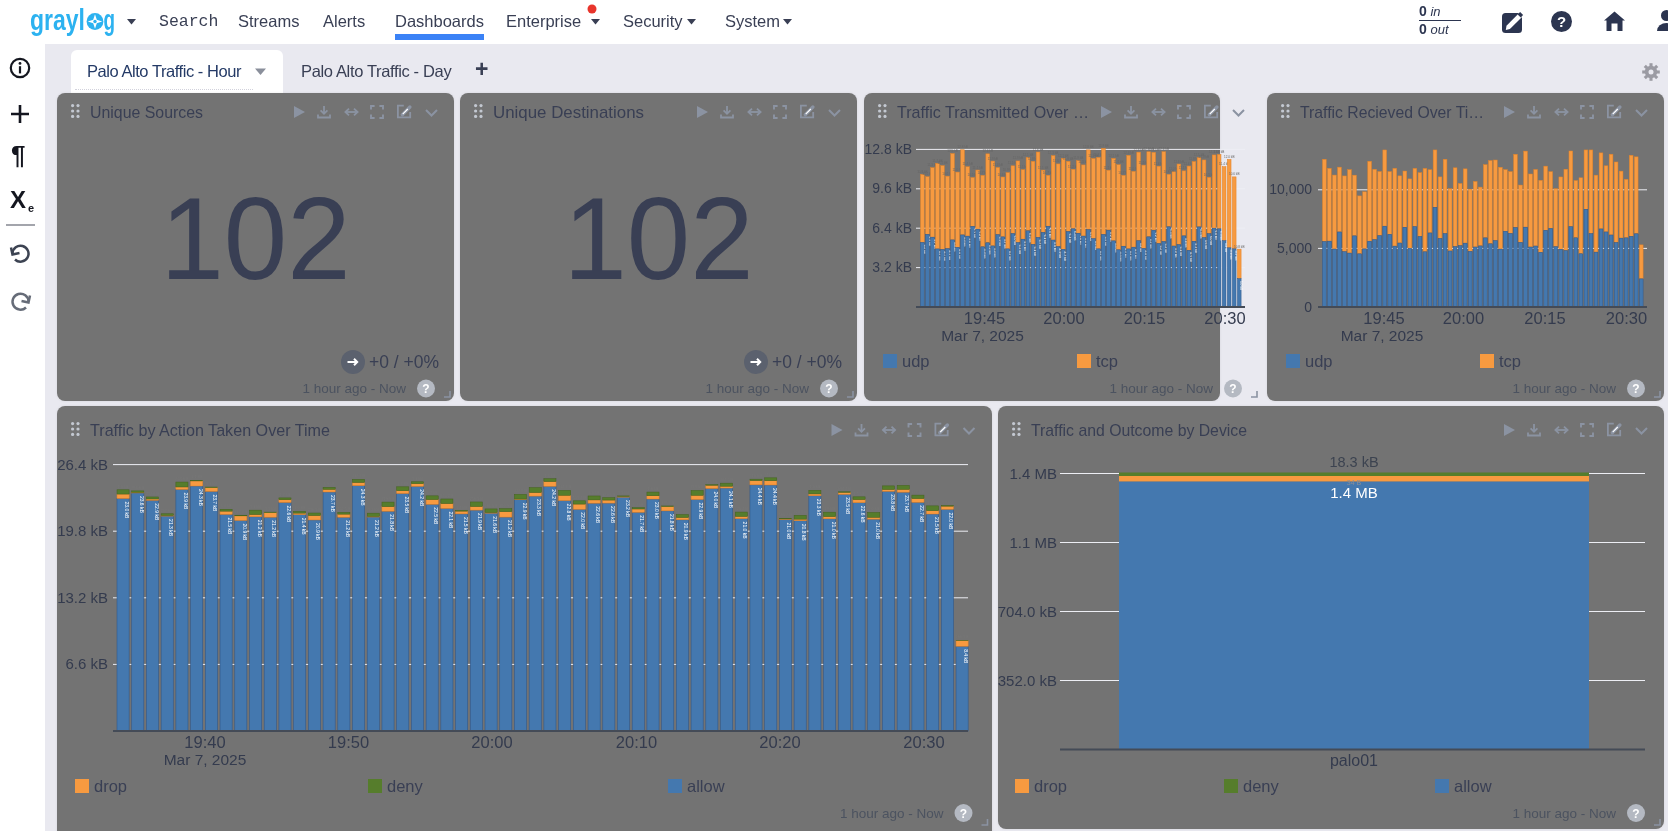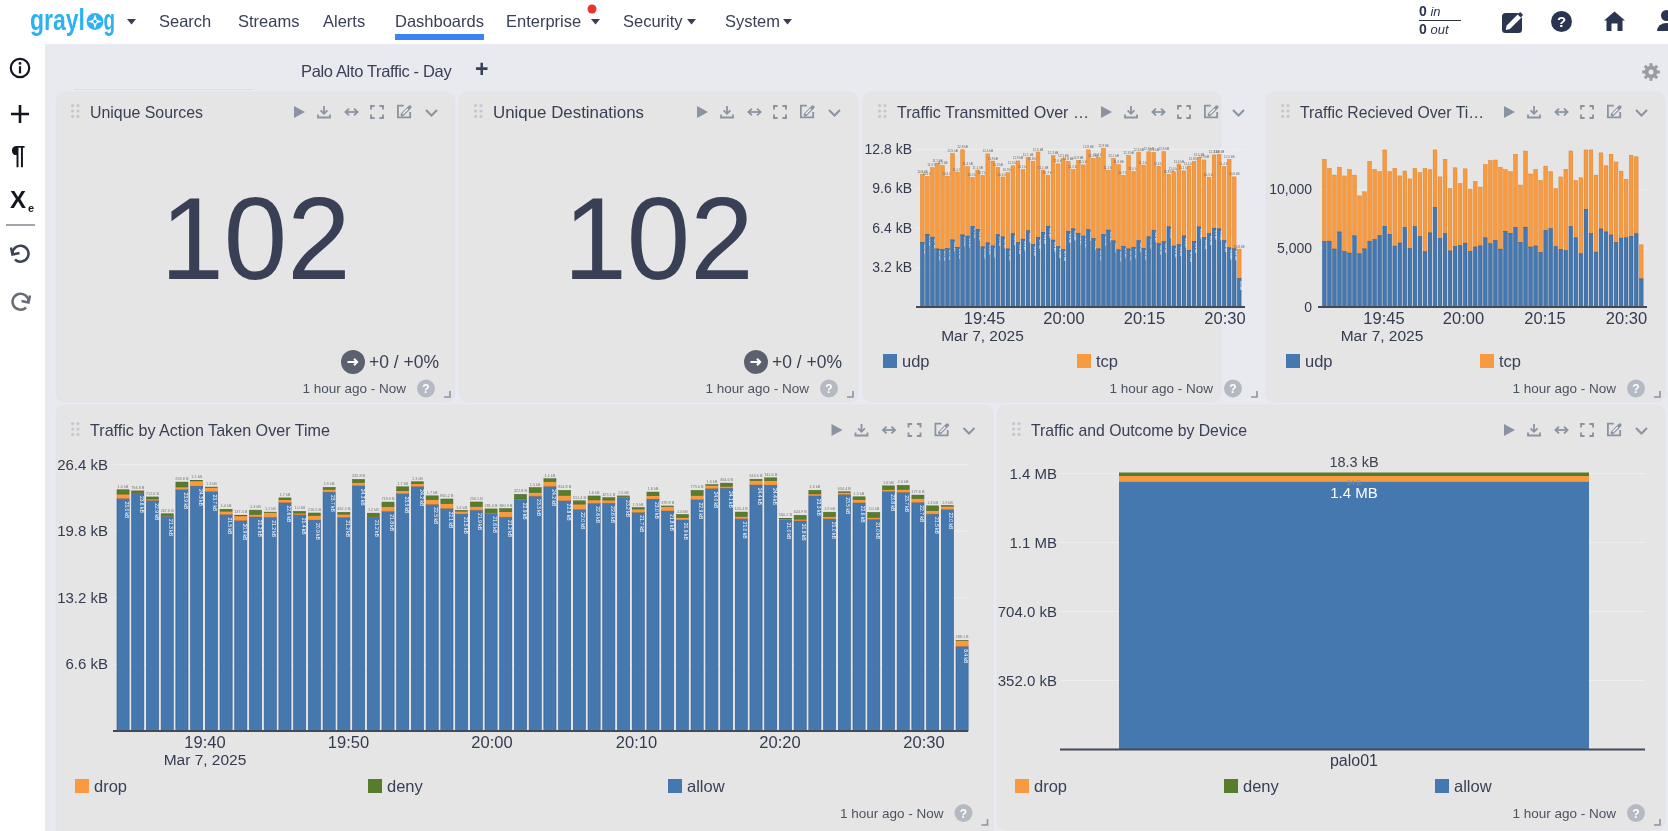--- a/index.html
+++ b/index.html
@@ -6,34 +6,34 @@
 .navitem { position:absolute; top:12px; font-size:16.5px; color:#393f54; }
 .thru { position:absolute; left:1384px; top:3px; width:48px; font-size:13px; color:#2c3550; line-height:17px;margin-left:19px; }
 .thru b { font-size:14px; } .thru i { font-style:italic; }
 .thruline { border-top:1.6px solid #2c3550; width:42px; margin:0; }
 .main { position:absolute; left:45px; top:44px; width:1623px; height:787px; background:#e9e9f0; }
 .sidebar { position:absolute; left:0; top:44px; width:45px; height:787px; background:#fff; }
 .tabbar { position:absolute; left:0; top:0; width:1623px; height:49px; }
 .tab-active { position:absolute; left:26px; top:6px; width:212px; height:43px; background:#fff; border-radius:6px 6px 0 0; font-size:16.5px; letter-spacing:-0.45px; color:#243a66; display:flex; align-items:center; justify-content:center; }
 .tab { position:absolute; left:256px; top:6px; height:43px; font-size:16.5px; letter-spacing:-0.35px; color:#393f54; display:flex; align-items:center; }
 .tabplus { position:absolute; left:430px; top:4px; height:43px; font-size:23px; font-weight:bold; color:#393f54; display:flex; align-items:center; }
-.card { position:absolute; background:#e5e5e5; border-radius:8px; box-shadow:0 0 3px rgba(0,0,0,0.08);text-align:right; }
+.card { position:absolute; background:#737373; border-radius:8px; box-shadow:0 0 3px rgba(0,0,0,0.08);text-align:right; }
 </style></head>
 <body>
 <div class="topnav">
 
 <svg width="250" height="44" viewBox="0 0 250 44" font-family="Liberation Sans, sans-serif" style="position:absolute;left:0;top:0">
   <text x="14" y="30" font-size="29" font-weight="bold" fill="#2cb2f0" textLength="55" lengthAdjust="spacingAndGlyphs">grayl</text>
   <text x="87.5" y="30" font-size="29" font-weight="bold" fill="#2cb2f0" textLength="11.5" lengthAdjust="spacingAndGlyphs">g</text>
   <circle cx="79" cy="21.5" r="8.4" fill="#2cb2f0"></circle>
   <path d="M79,14.3 L80.8,19.7 L86.2,21.5 L80.8,23.3 L79,28.7 L77.2,23.3 L71.8,21.5 L77.2,19.7 Z" fill="#fff"></path>
   <circle cx="79" cy="21.5" r="1.7" fill="#2cb2f0"></circle>
   <path d="M111,19 L120,19 L115.5,24.5 Z" fill="#393f54"></path>
 </svg>
-<span class="navitem" style="left:143px;">Search</span>
+<span class="navitem" style="left:143px;font-family:Liberation Mono, monospace;">Search</span>
 <span class="navitem" style="left:222px;">Streams</span>
 <span class="navitem" style="left:307px;">Alerts</span>
 <span class="navitem" style="left:379px;border-bottom:6px solid #3b82f6;padding-bottom:3px;">Dashboards</span>
 <span class="navitem" style="left:490px;">Enterprise</span>
 <span class="navitem" style="left:607px;">Security</span>
 <span class="navitem" style="left:709px;">System</span>
 <svg width="260" height="44" viewBox="0 0 260 44" style="position:absolute;left:555px;top:0">
   <path d="M20,19 L29,19 L24.5,24.5 Z" fill="#393f54"></path>
       <circle cx="21" cy="9" r="4.5" fill="#e8352c"></circle>
   <path d="M116,19 L125,19 L120.5,24.5 Z" fill="#393f54"></path>
@@ -85,20 +85,25 @@
       </g>
   <g transform="translate(10,249)">
     <path d="M18.5,8.5 A8,8 0 1 0 16,14.5" stroke="#666c78" stroke-width="2.5" fill="none"></path>
     <path d="M20,2.5 L18.5,9.5 L11.5,8" stroke="#666c78" stroke-width="2.5" fill="none"></path>
       </g>
 </svg>
 </div>
 <div class="main">
 
 <div class="tabbar">
+  <div class="tab-active">Palo Alto Traffic - Hour
+    <svg width="12" height="8" viewBox="0 0 12 8" style="margin-left:14px">
+          <path d="M0,0.5 L11,0.5 L5.5,7 Z" fill="#8a8f9b"></path>
+        </svg>
+  </div>
   <div class="tab">Palo Alto Traffic - Day</div>
   <div style="position:absolute;left:30px;top:45px;width:178px;border-top:1.5px dotted #d2d2dc"></div>
   <div class="tabplus">+</div>
   <svg width="22" height="22" viewBox="0 0 22 22" style="position:absolute;right:6px;top:17px">
     <g fill="#9b9ba3">
           <circle cx="11" cy="11" r="6.2"></circle>
     <g stroke="#9b9ba3" stroke-width="3.1">
       <line x1="11" y1="2.2" x2="11" y2="6"></line>
             <line x1="11" y1="16" x2="11" y2="19.8"></line>
       <line x1="2.2" y1="11" x2="6" y2="11"></line>

